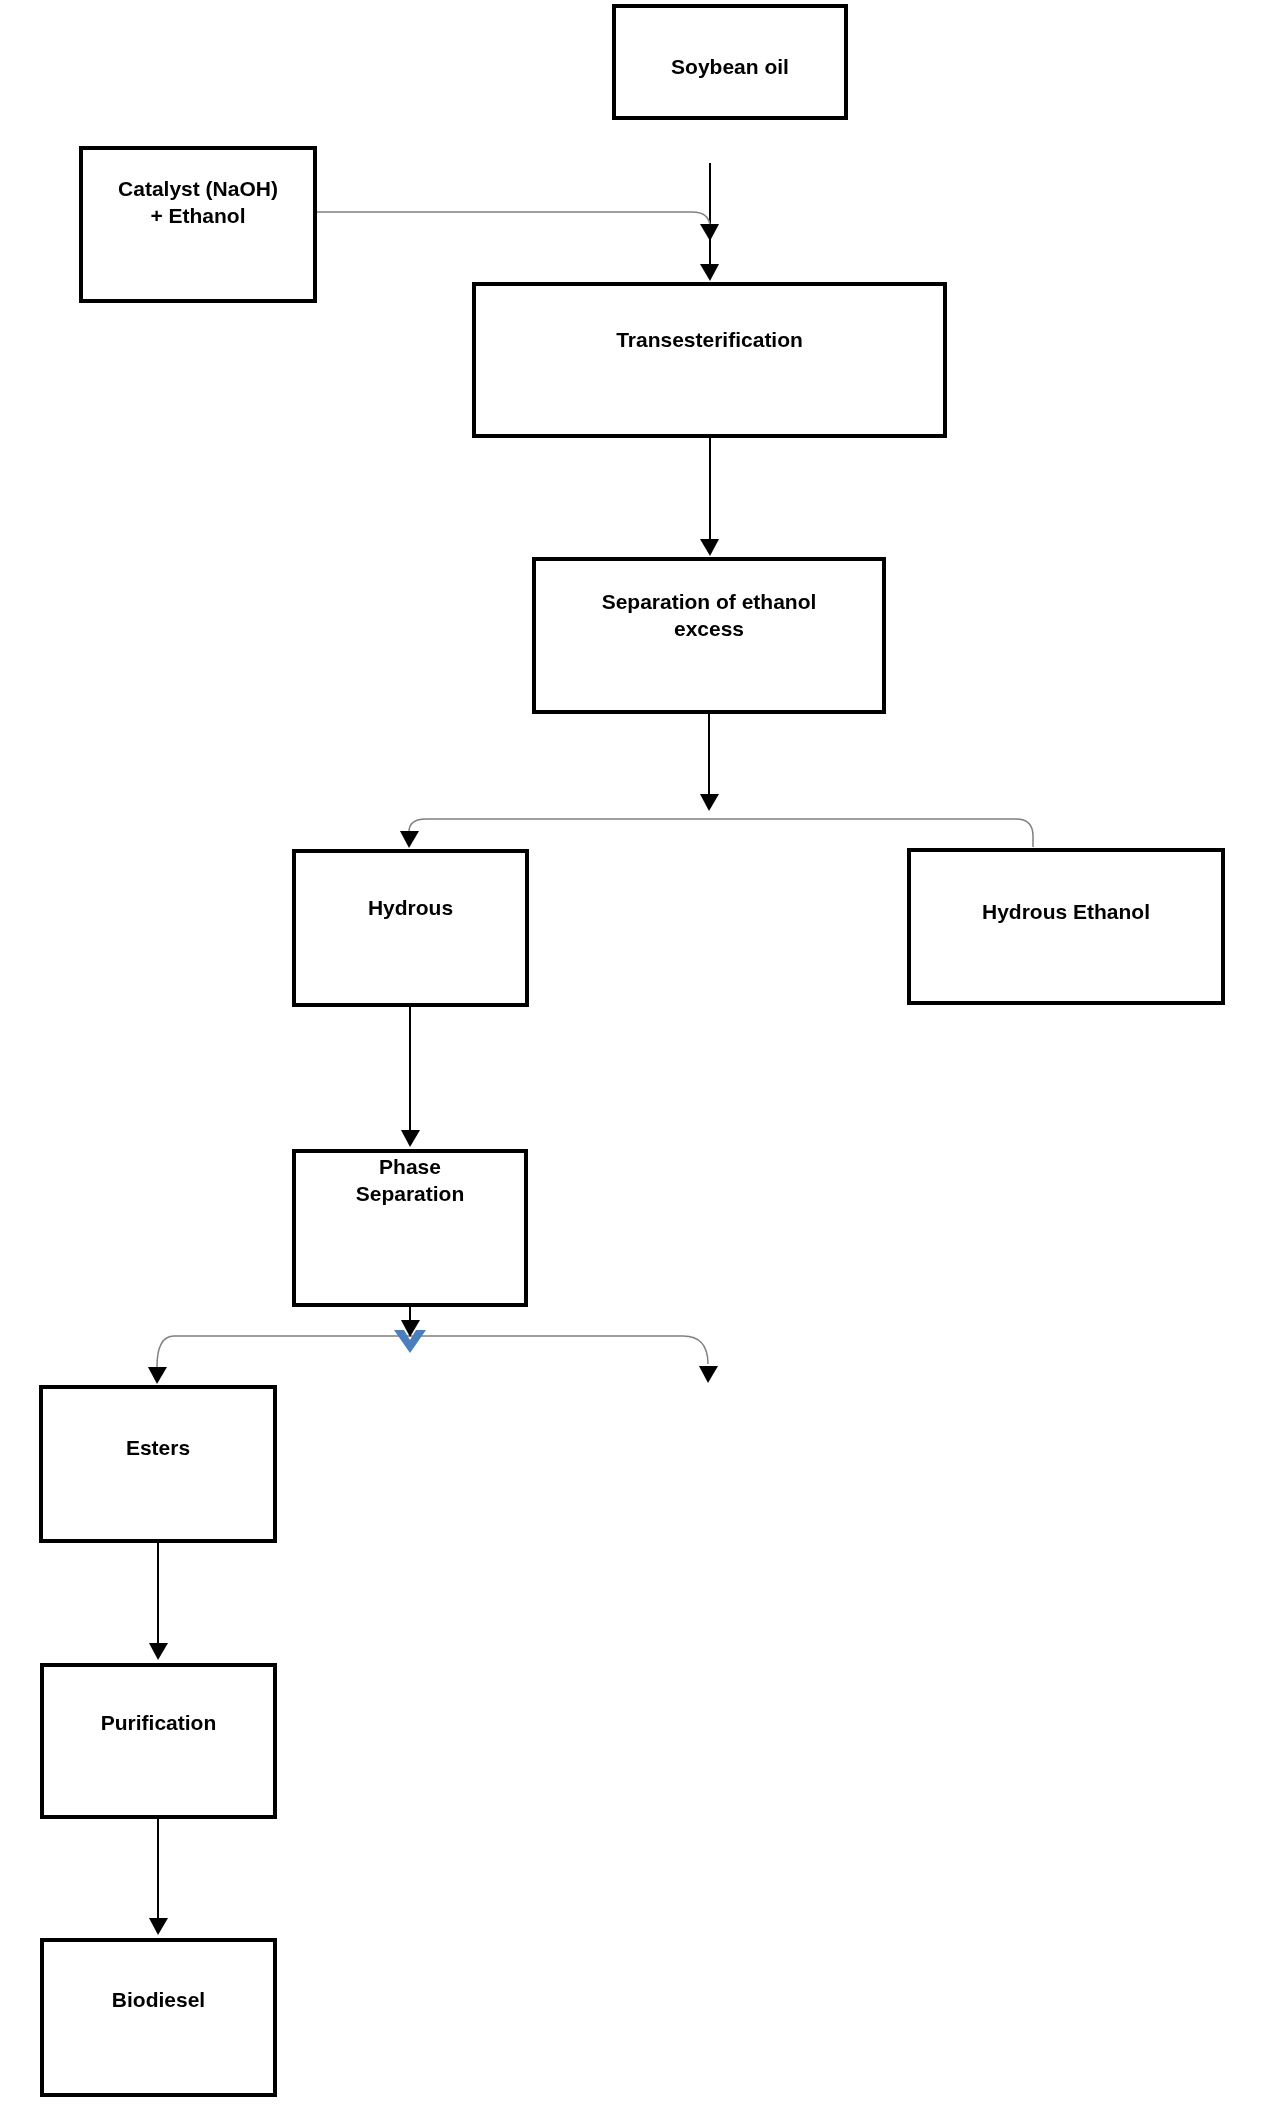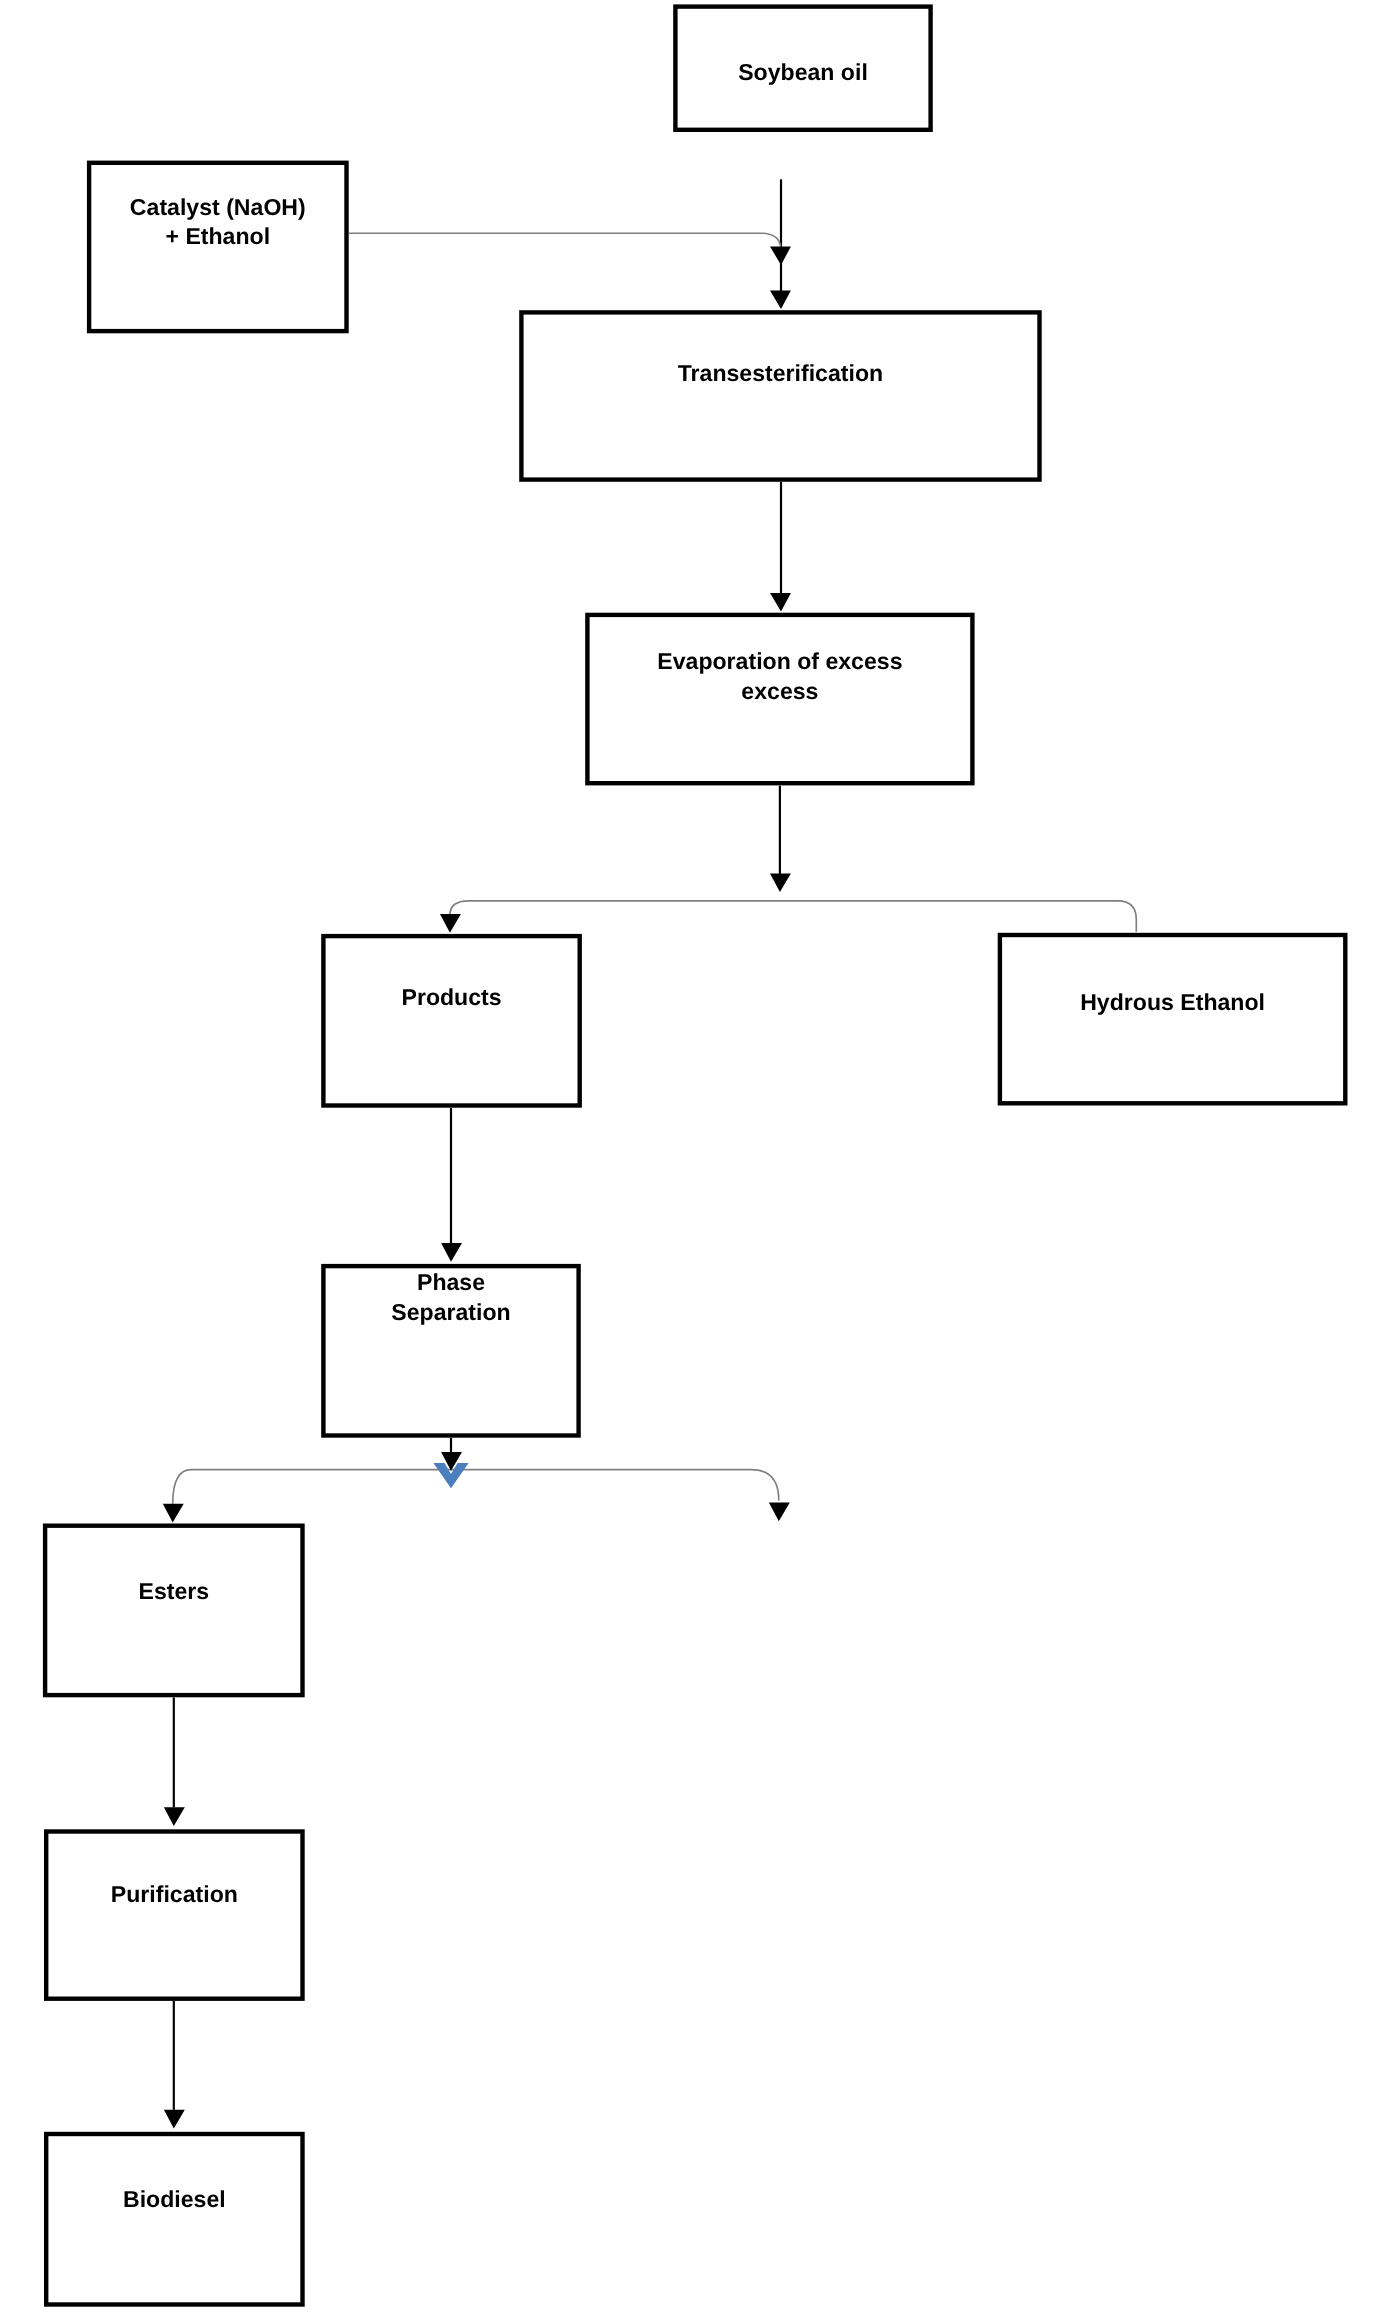--- a/index.html
+++ b/index.html
@@ -81,26 +81,26 @@
   <div class="box" style="left:79px; top:146px; width:238px; height:157px;">
     <span class="label" style="margin-top:25px;">Catalyst (NaOH)
 + Ethanol</span>
   </div>
 
   <div class="box" style="left:472px; top:282px; width:475px; height:156px;">
     <span class="label" style="margin-top:40px;">Transesterification</span>
   </div>
 
   <div class="box" style="left:532px; top:557px; width:354px; height:157px;">
-    <span class="label" style="margin-top:27px;">Evaporation of excess
+    <span class="label" style="margin-top:27px;">Separation of ethanol
 excess</span>
   </div>
 
   <div class="box" style="left:292px; top:849px; width:237px; height:158px;">
-    <span class="label" style="margin-top:41px;">Products</span>
+    <span class="label" style="margin-top:41px;">Hydrous</span>
   </div>
 
   <div class="box" style="left:874px; top:848px; width:318px; height:157px;margin-left:33px;">
     <span class="label" style="margin-top:46px;">Hydrous Ethanol</span>
   </div>
 
   <div class="box" style="left:292px; top:1149px; width:236px; height:158px;">
     <span class="label" style="">Phase
 Separation</span>
   </div>

